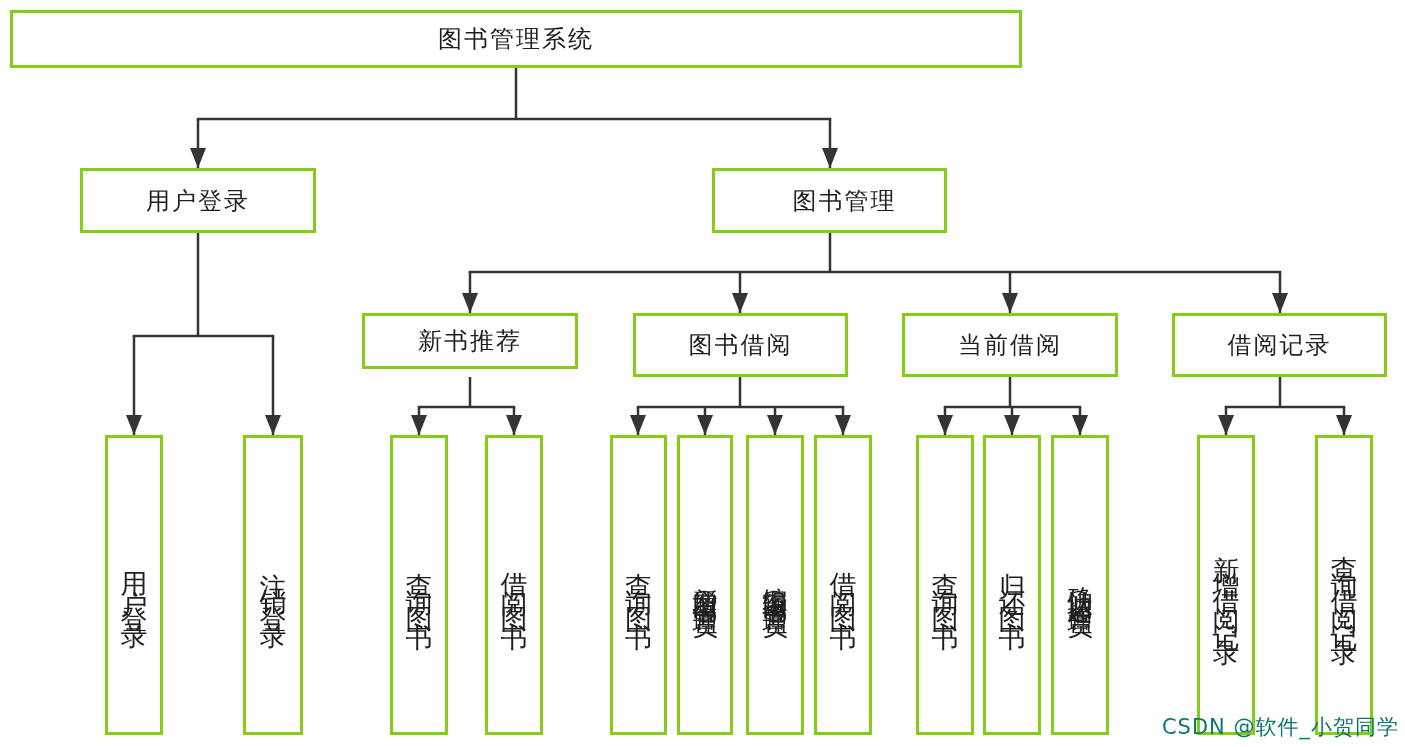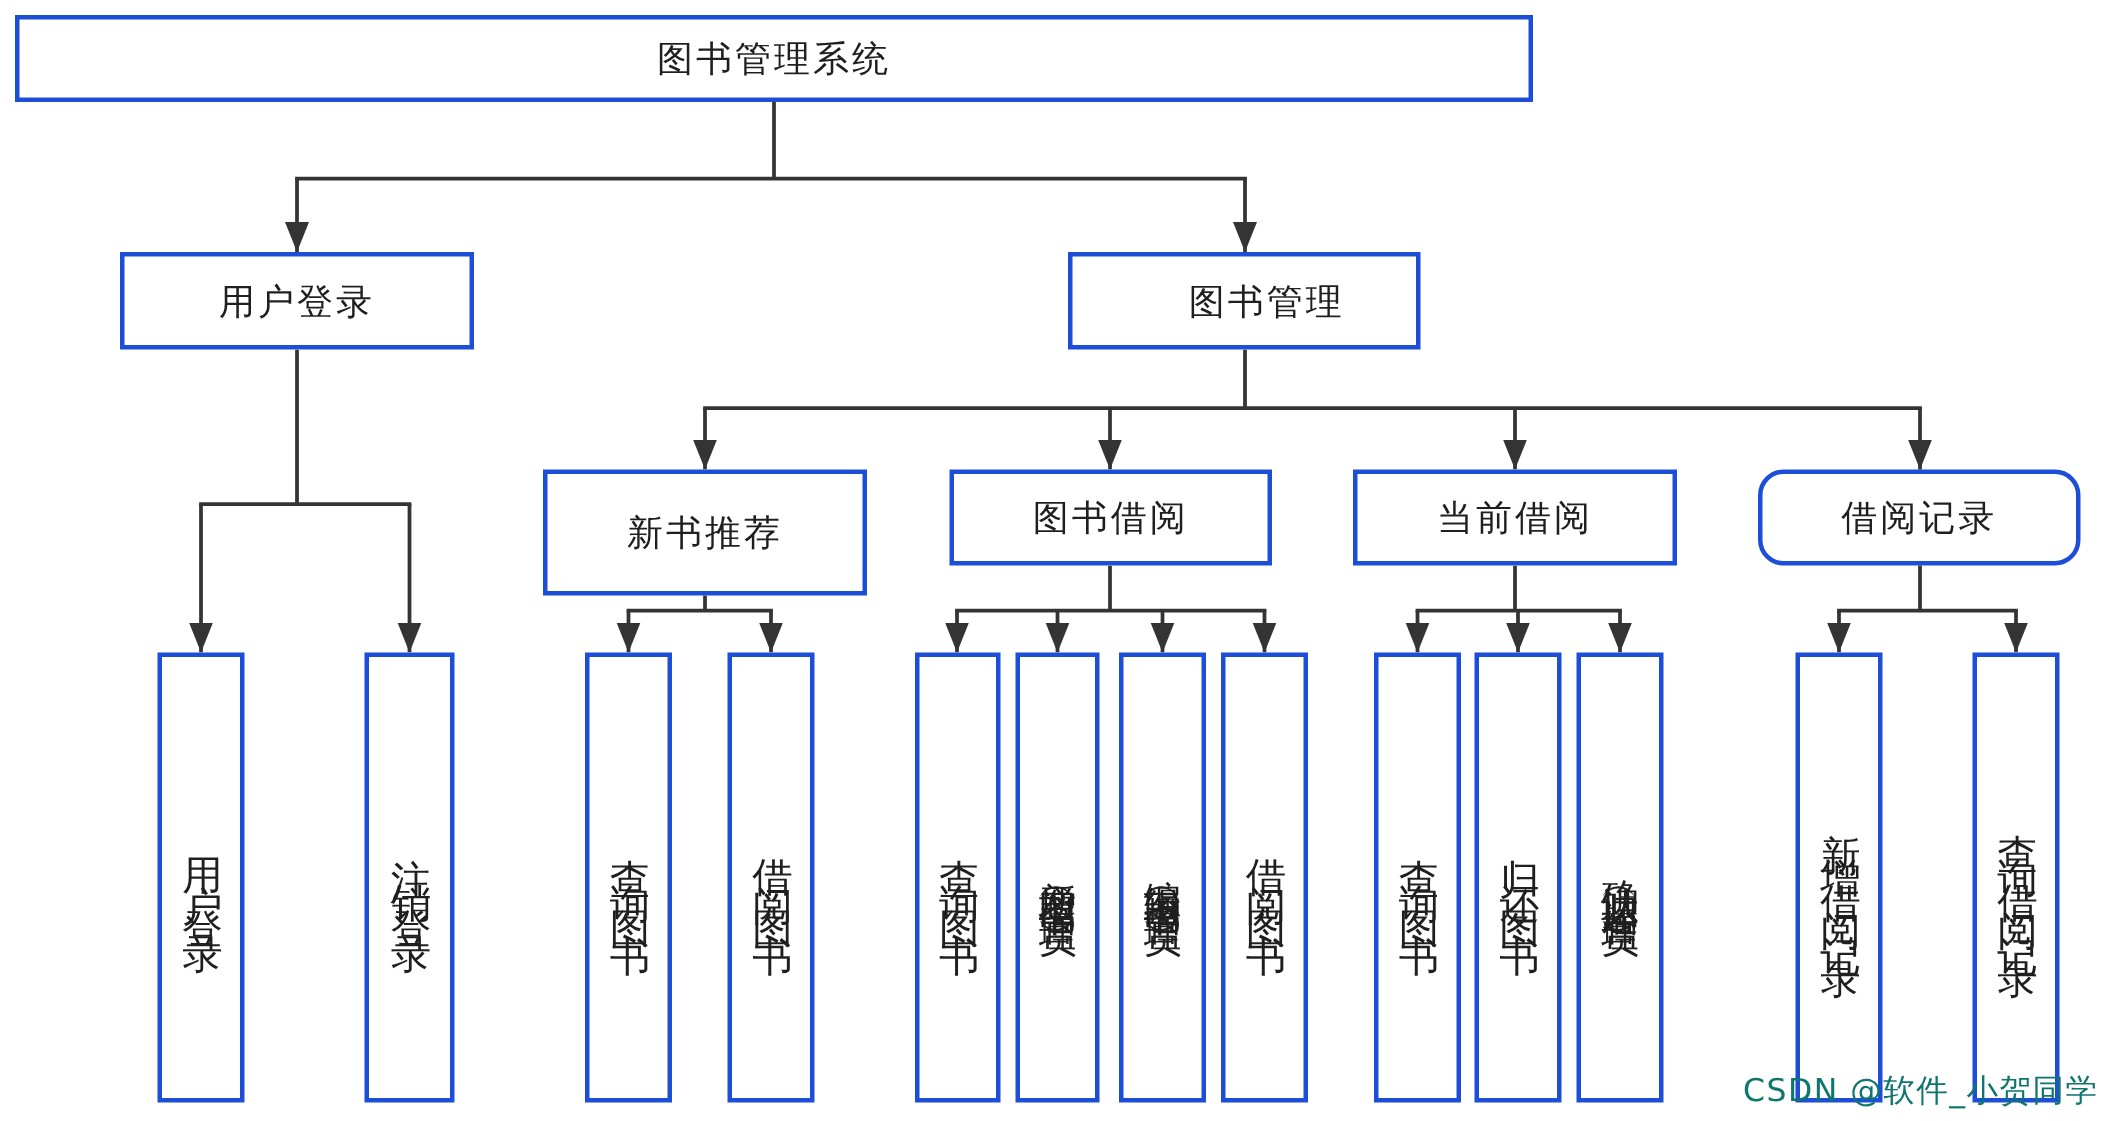--- a/index.html
+++ b/index.html
@@ -8,21 +8,21 @@
     width: 1405px;
     height: 747px;
     background: #ffffff;
     font-family: "DejaVu Sans", "Liberation Sans", sans-serif;
     overflow: hidden;
   }
   #wires { position: absolute; left: 0; top: 0; width: 1405px; height: 747px; }
   .box {
     position: absolute;
     box-sizing: border-box;
-    border: 3px solid #1d4ed8;
+    border: 3px solid #84cc16;
     background: #ffffff;
     display: flex;
     align-items: center;
     justify-content: center;
     color: #1f1f1f;
   }
   .hbox { font-size: 24px; letter-spacing: 2px; }
   .vbox .vtext {
     writing-mode: vertical-rl;
     text-orientation: mixed;
@@ -100,30 +100,30 @@
     <span>图书管理系统</span>
   </div>
 
   <div class="box hbox" style="left:80px; top:168px; width:236px; height:65px;">
     <span>用户登录</span>
   </div>
   <div class="box hbox" style="left:712px; top:168px; width:235px; height:65px;padding-left:30px;">
     <span>图书管理</span>
   </div>
 
-  <div class="box hbox" style="left:362px; top:313px; width:216px; height:84px;">
+  <div class="box hbox" style="left:362px; top:313px; width:216px; height:56px;">
     <span>新书推荐</span>
   </div>
   <div class="box hbox" style="left:902px; top:313px; width:216px; height:64px;">
     <span>当前借阅</span>
   </div>
   <div class="box hbox" style="left:633px; top:313px; width:215px; height:64px;">
     <span>图书借阅</span>
   </div>
-  <div class="box hbox" style="left:1172px; top:313px; width:215px; height:64px;border-radius:17px;">
+  <div class="box hbox" style="left:1172px; top:313px; width:215px; height:64px;">
     <span>借阅记录</span>
   </div>
 
   <div class="box vbox" style="left:105px; top:435px; width:58px; height:300px;">
     <span class="vtext">用户登录</span>
   </div>
   <div class="box vbox" style="left:243px; top:435px; width:60px; height:300px;">
     <span class="vtext">注销登录</span>
   </div>
 

